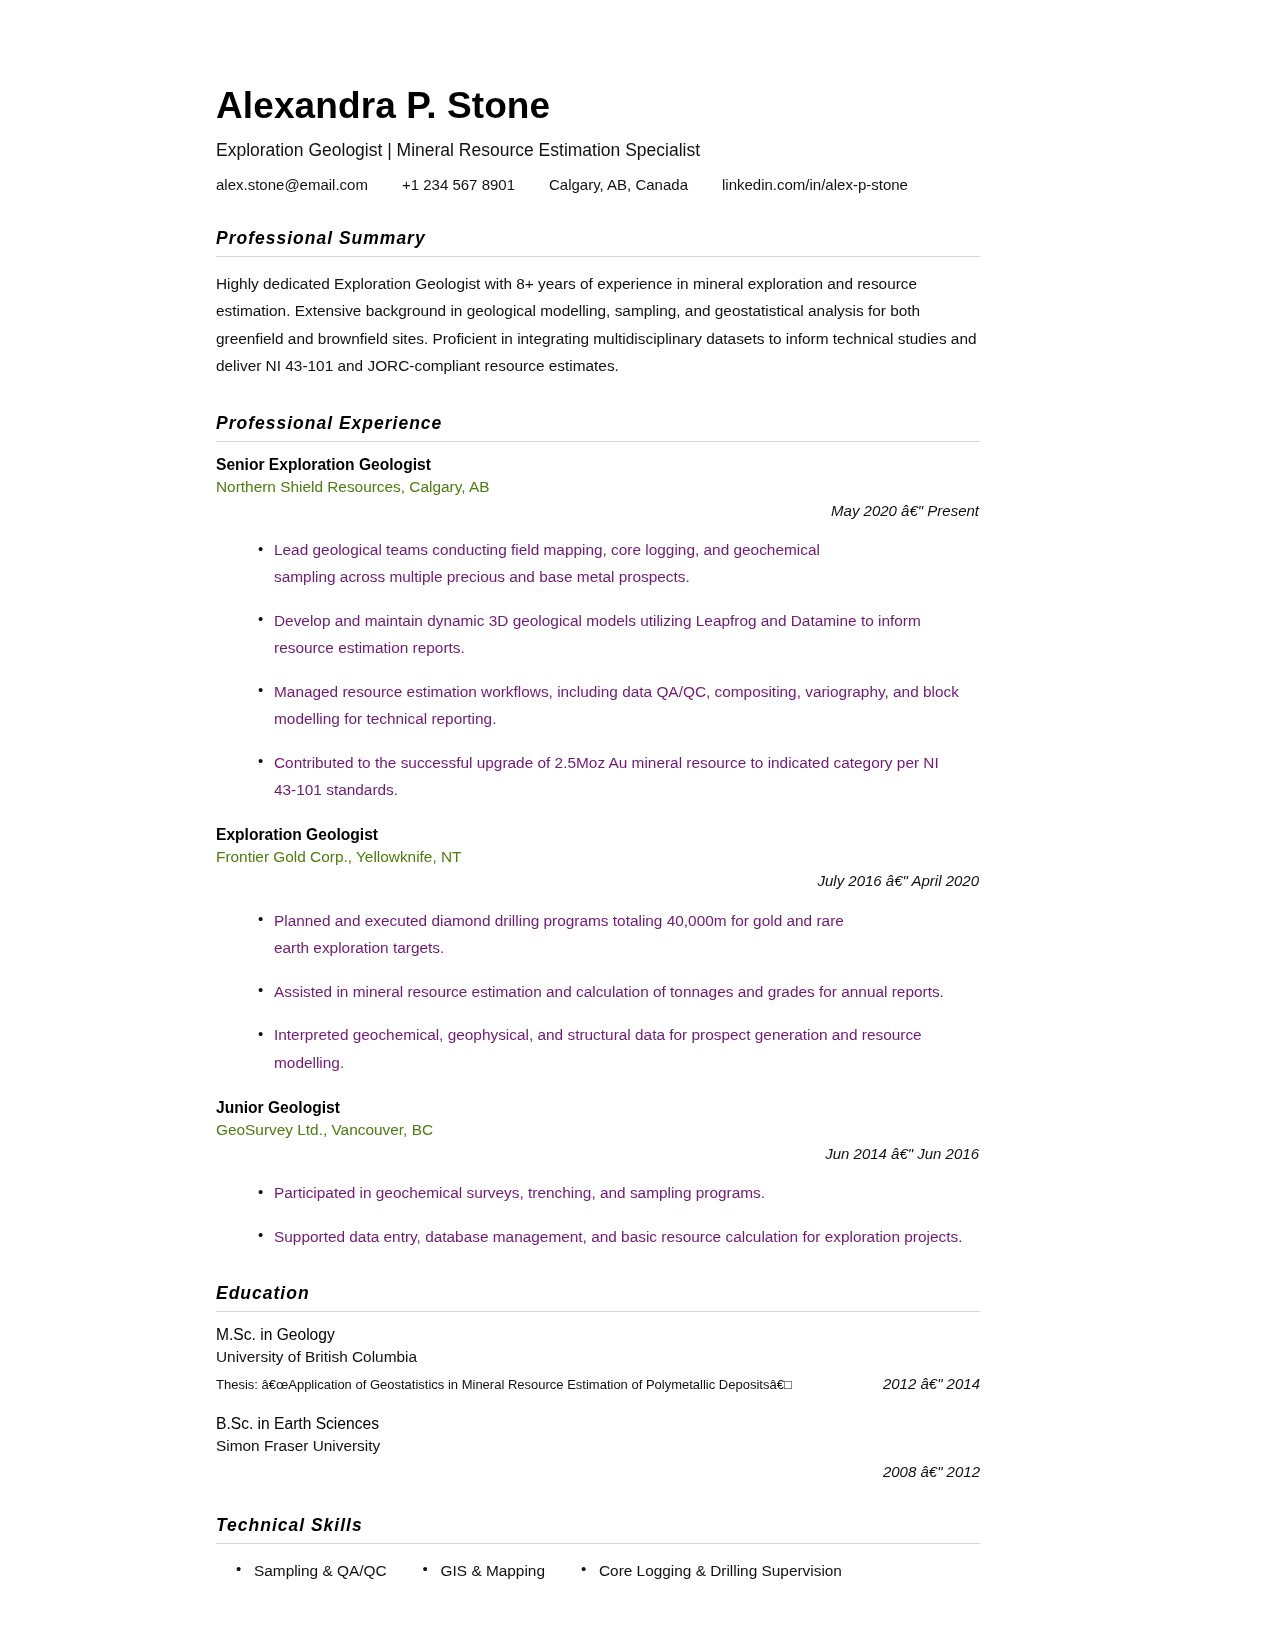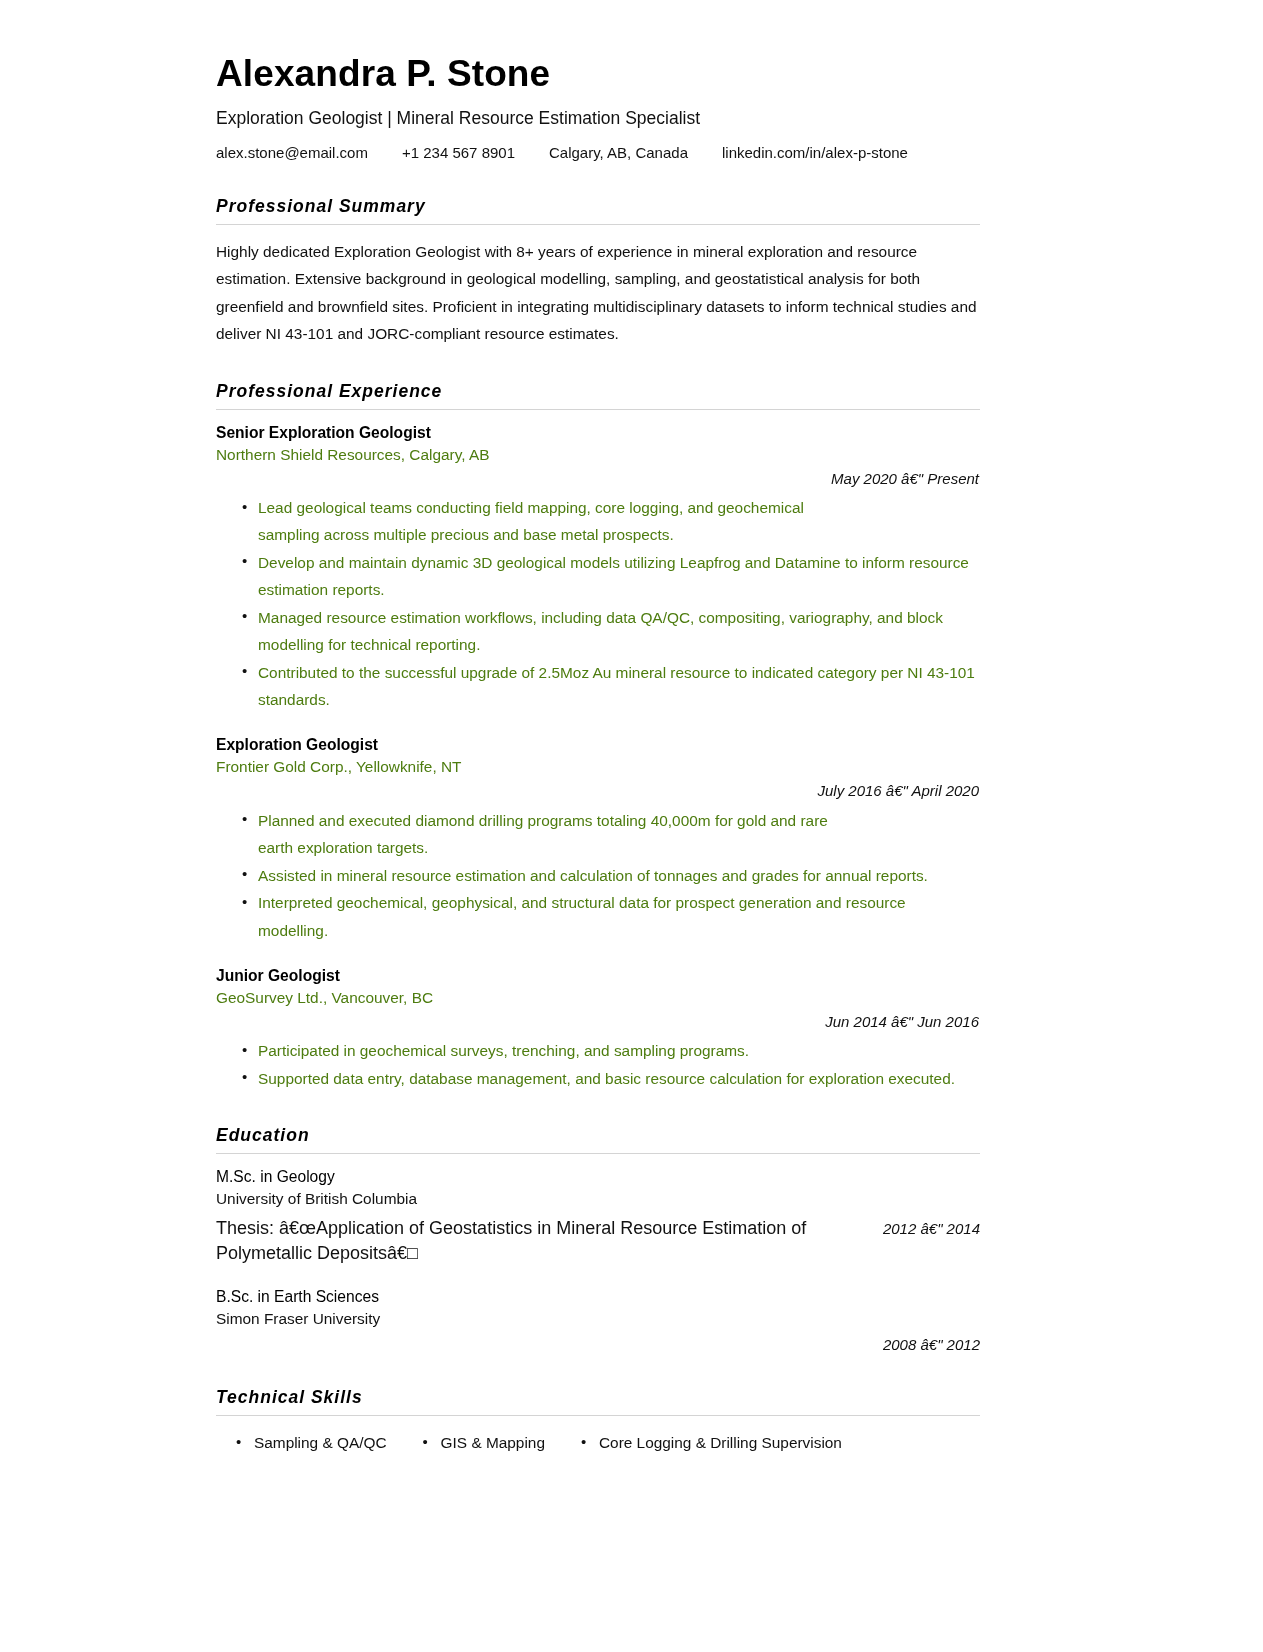--- a/index.html
+++ b/index.html
@@ -13,21 +13,21 @@
     font-family: "Liberation Sans", sans-serif;
     color: #000000;
     -webkit-font-smoothing: antialiased;
   }
   .page {
     position: relative;
     width: 1263px;
     height: 1652px;
     background: #ffffff;
     box-sizing: border-box;
-    padding: 52px 283px 0 216px;
+    padding: 84px 283px 0 216px;
   }
 
   
   .name {
     font-size: 37px;
     font-weight: bold;
     letter-spacing: 0.1px;
     line-height: 1.18;
     margin: 0 0 11px 0;
     color: #000;
@@ -104,22 +104,22 @@
   ul.bullets {
     list-style: none;
     margin: 6px 0 0 0;
     padding: 0;
   }
   ul.bullets > li {
     position: relative;
     font-size: 15.4px;
     line-height: 1.78;
     padding-left: 42px;
-    margin: 0;
-    color: #4d7c0f;
+    margin: 16px;
+    color: #701a75;
   }
   ul.bullets > li::before {
     content: "\2022";
     position: absolute;
     left: 26px;
     top: -0.5px;
     font-size: 15px;
     line-height: 1.78;
     color: #111;
   }
@@ -142,21 +142,21 @@
     color: #111;
   }
   .edu-row {
     display: flex;
     align-items: baseline;
     justify-content: space-between;
     margin-top: 7px;
     gap: 14px;
   }
   .edu-thesis {
-    font-size: 18px;
+    font-size: 13px;
     line-height: 1.4;
     color: #111;
     flex: 0 1 auto;
   }
   .edu-dates {
     font-size: 15px;
     font-style: italic;
     line-height: 1.3;
     color: #111;
     white-space: nowrap;
@@ -247,21 +247,21 @@
         <li>Interpreted geochemical, geophysical, and structural data for prospect generation and resource modelling.</li>
       </ul>
     </div>
 
     <div class="job">
       <div class="job-title">Junior Geologist</div>
       <div class="job-company">GeoSurvey Ltd., Vancouver, BC</div>
       <div class="job-dates">Jun 2014 â€" Jun 2016</div>
       <ul class="bullets">
         <li>Participated in geochemical surveys, trenching, and sampling programs.</li>
-        <li>Supported data entry, database management, and basic resource calculation for exploration executed.</li>
+        <li>Supported data entry, database management, and basic resource calculation for exploration projects.</li>
       </ul>
     </div>
   </div>
 
   <div class="section">
     <h2 class="section-title">Education</h2>
     <hr class="rule">
 
     <div class="edu">
       <div class="edu-degree">M.Sc. in Geology</div>

